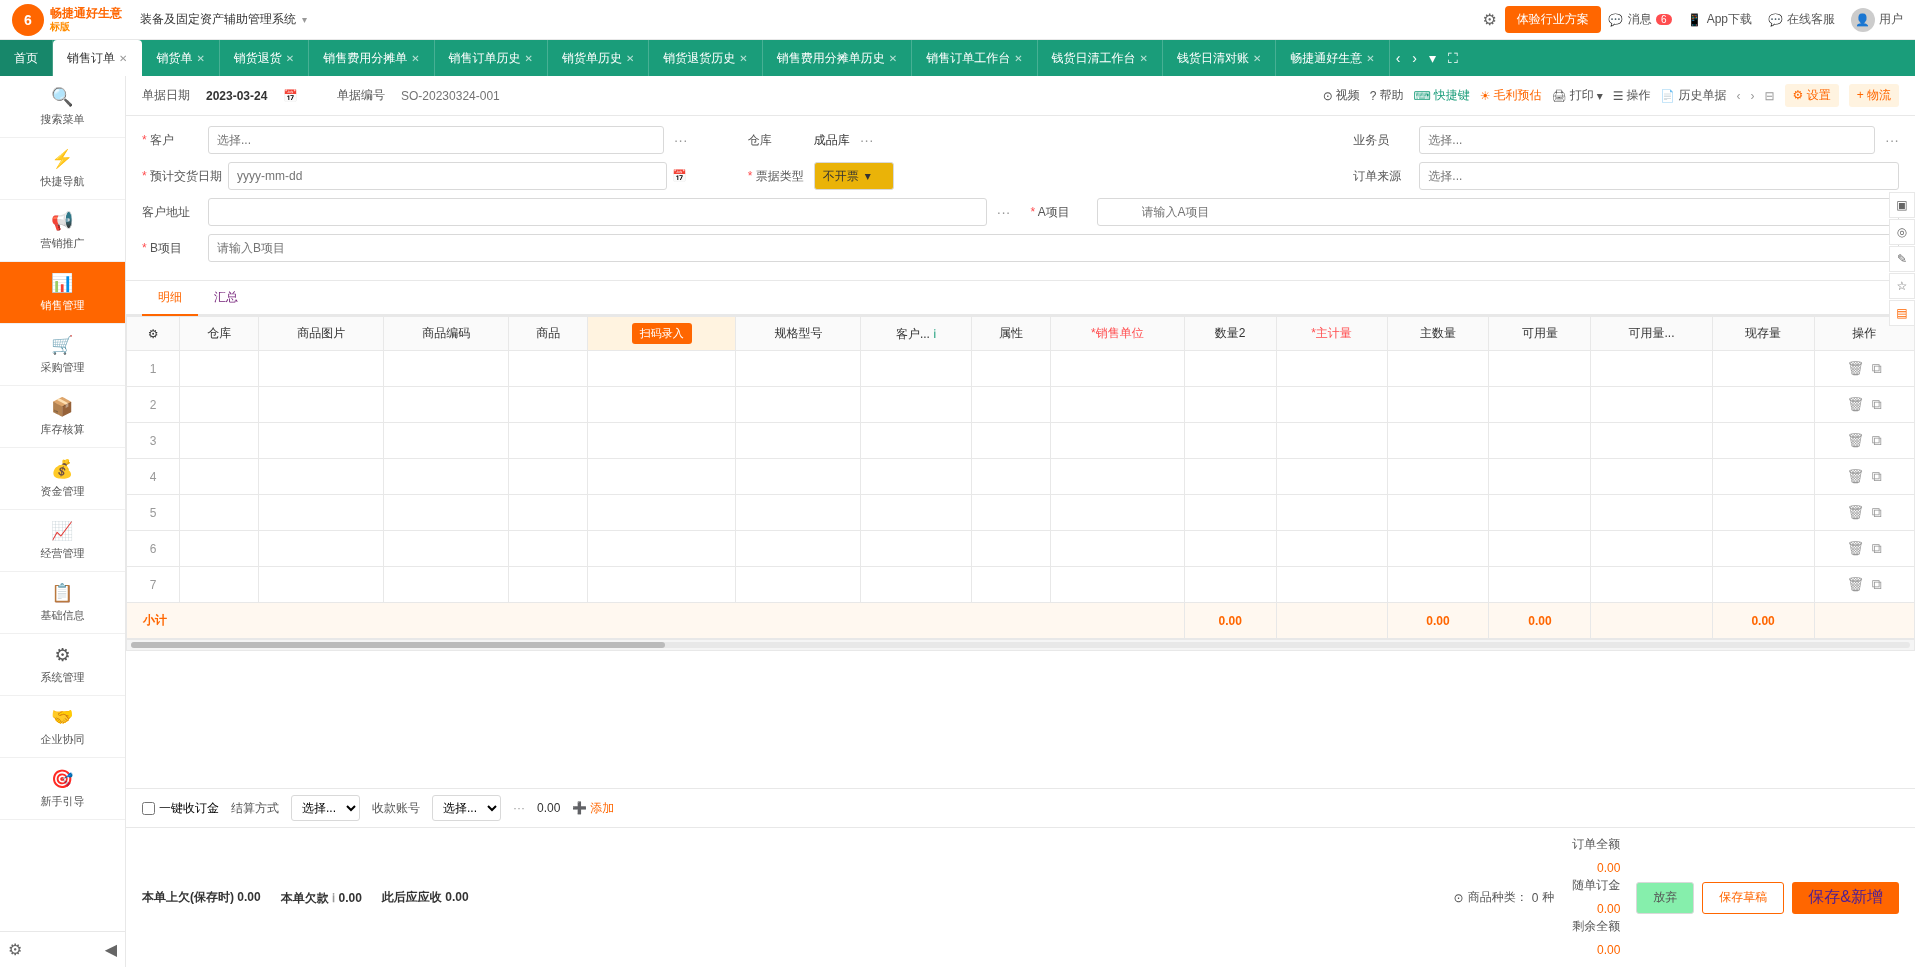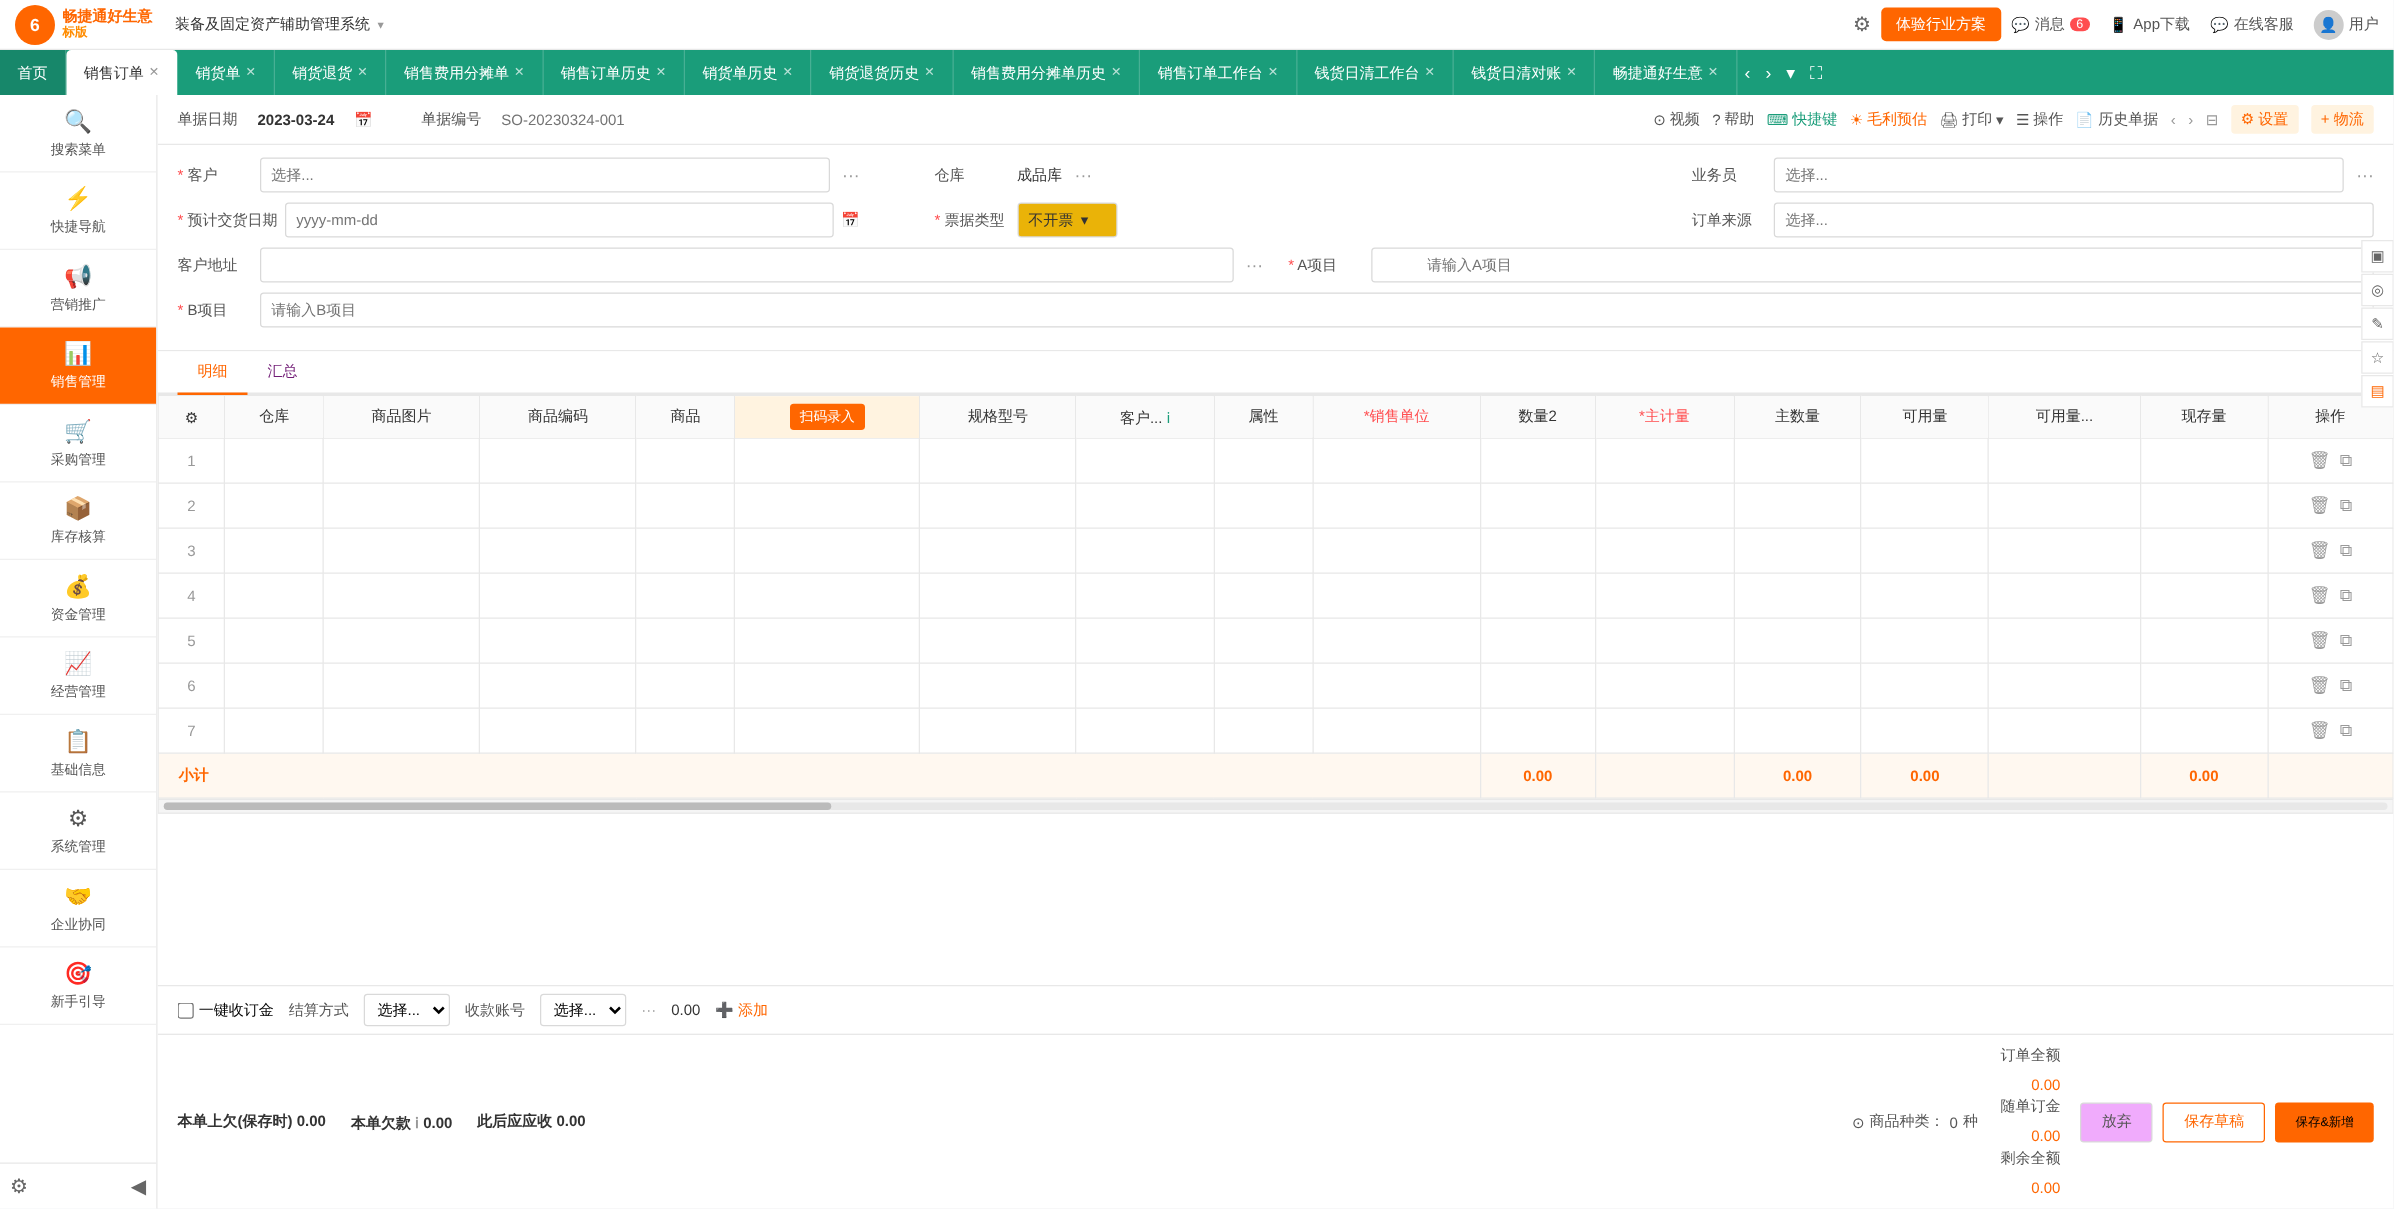--- a/index.html
+++ b/index.html
@@ -369,21 +369,21 @@
       gap: 16px;
     }
     .order-summary { text-align: right; }
     .order-summary-row { display: flex; justify-content: flex-end; gap: 8px; color: #555; margin-bottom: 2px; flex-direction: column; }
     .order-summary-row .val { color: #ff6600; min-width: 50px; text-align: right; }
     .footer-actions { display: flex; gap: 8px; }
     .btn-discard {
       height: 32px;
       padding: 0 16px;
       border: 1px solid #d9d9d9;
-      background: #f0abfc;
+      background: #86efac;
       border-radius: 3px;
       cursor: pointer;
       color: #555;
       font-size: 12px;
     }
     .btn-save {
       height: 32px;
       padding: 0 16px;
       border: 1px solid #ff6600;
       background: #fff;
@@ -392,22 +392,22 @@
       color: #ff6600;
       font-size: 12px;
     }
     .btn-save-new {
       height: 32px;
       padding: 0 16px;
       background: #ff6600;
       border: none;
       border-radius: 3px;
       cursor: pointer;
-      color: #000000;
-      font-size: 10px;
+      color: #4c1d95;
+      font-size: 16px;
     }
     .goods-count { color: #555; display: flex; align-items: center; gap: 4px; }
 
     
     .right-float-panel {
       position: absolute;
       right: 0;
       top: 116px;
       display: flex;
       flex-direction: column;

